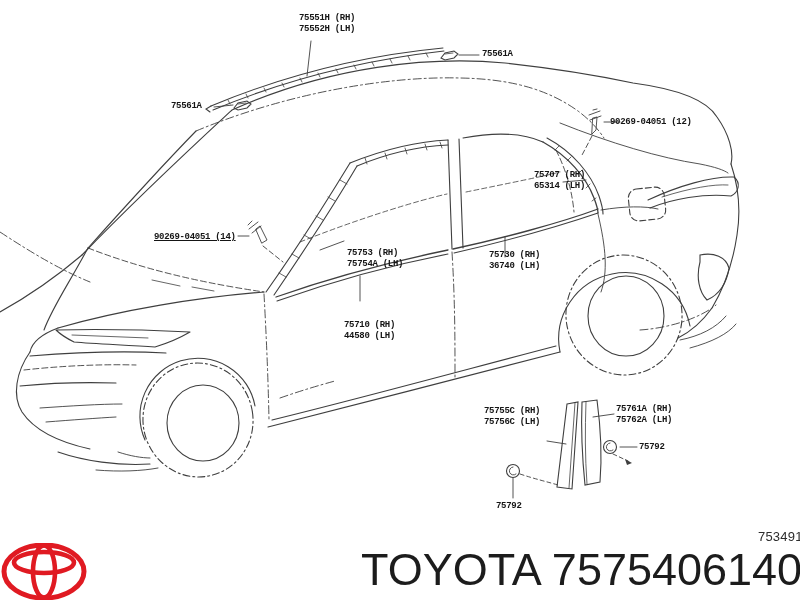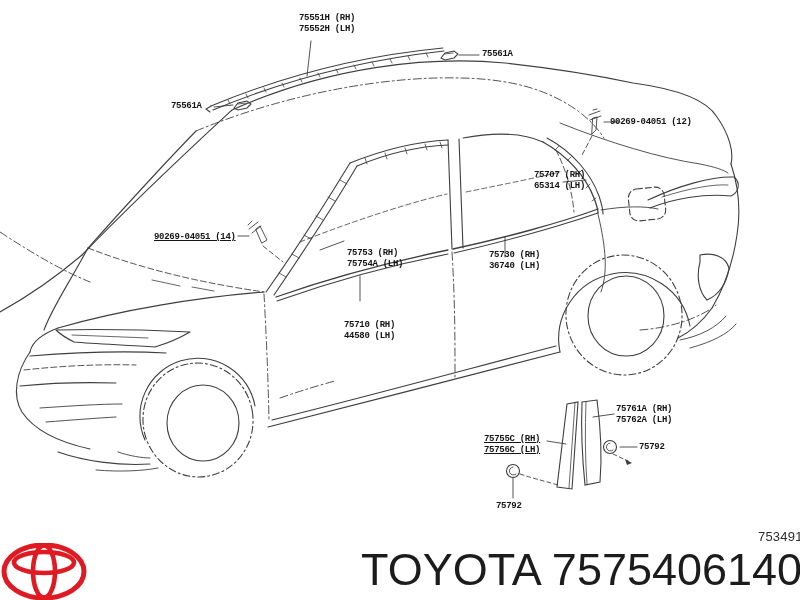--- a/index.html
+++ b/index.html
@@ -221,21 +221,21 @@
   <div class="callout" style="left:344px;top:320px;">
     <div>75710 (RH)</div>
     <div>44580 (LH)</div>
   </div>
 
   <div class="callout" style="left:616px;top:404px;text-align:center;">
     <div>75761A (RH)</div>
     <div>75762A (LH)</div>
   </div>
 
-  <div class="callout" style="left:484px;top:434px;text-decoration:underline;">
+  <div class="callout" style="left:484px;top:406px;">
     <div>75755C (RH)</div>
     <div>75756C (LH)</div>
   </div>
 
   <div class="callout" style="left:639px;top:442px;">
     <div>75792</div>
   </div>
 
   <div class="callout" style="left:496px;top:501px;">
     <div>75792</div>

